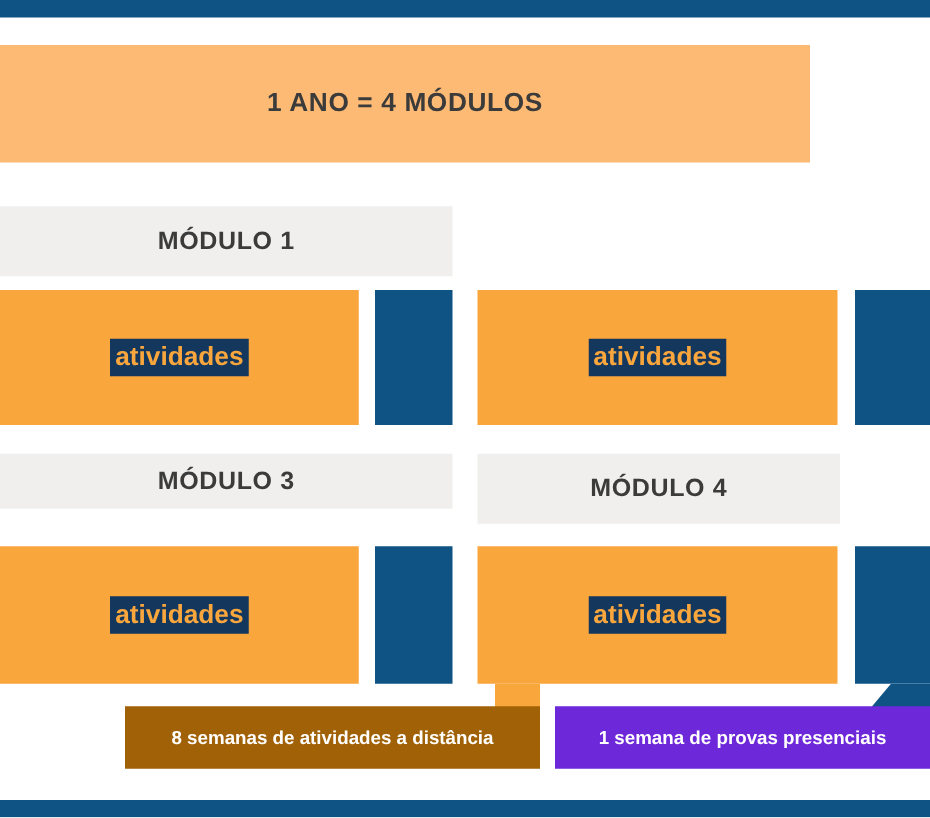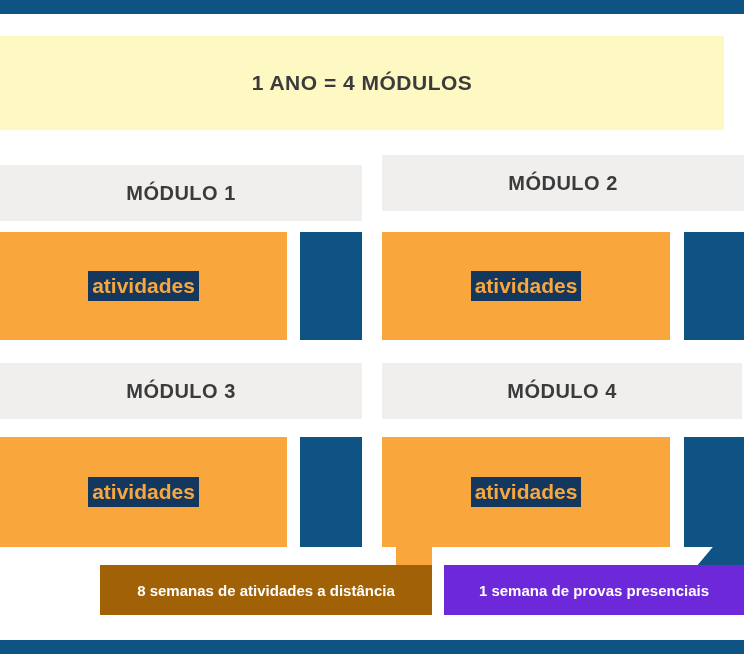--- a/index.html
+++ b/index.html
@@ -20,23 +20,23 @@
     background: #0F5384;
     left: 0;
     width: 744px;
     height: 14px;
   }
   .top-bar { top: 0; }
   .bottom-bar { top: 640px; }
   .title-band {
     left: 0;
     top: 36px;
-    width: 724px;
+    width: 648px;
     height: 94px;
-    background: #fef9c3;
+    background: #fdba74;
     display: flex;
     align-items: center;
     justify-content: center;
   }
   .title-text {
     font-size: 21px;
     font-weight: bold;
     color: #3B3B3B;
     letter-spacing: 0.5px;
   }
@@ -94,25 +94,25 @@
   }
   
   .m1-header { left: 0; top: 155px; width: 362px; height: 56px; margin-top: 10px; }
   .m1-orange { left: 0; top: 232px; width: 287px; height: 108px; }
   .m1-blue   { left: 300px; top: 232px; width: 62px; height: 108px; }
   
   .m2-header { left: 382px; top: 155px; width: 362px; height: 56px; }
   .m2-orange { left: 382px; top: 232px; width: 288px; height: 108px; }
   .m2-blue   { left: 684px; top: 232px; width: 60px; height: 108px; }
   
-  .m3-header { left: 0; top: 363px; width: 362px; height: 56px; }
+  .m3-header { left: 0; top: 363px; width: 362px; height: 44px; }
   .m3-orange { left: 0; top: 437px; width: 287px; height: 110px; }
   .m3-blue   { left: 300px; top: 437px; width: 62px; height: 110px; }
   
-  .m4-header { left: 382px; top: 363px; width: 360px; height: 56px; }
+  .m4-header { left: 382px; top: 363px; width: 290px; height: 56px; }
   .m4-orange { left: 382px; top: 437px; width: 288px; height: 110px; }
   .m4-blue   { left: 684px; top: 437px; width: 60px; height: 110px; }
   
   .legend-orange-box { left: 100px; top: 565px; width: 332px; height: 50px; }
   .legend-blue-box   { left: 444px; top: 565px; width: 300px; height: 50px; }
 </style>
 </head>
 <body>
 
 <div class="stage">
@@ -124,23 +124,20 @@
   </div>
 
   <div class="abs module-header m1-header">
     <span>MÓDULO 1</span>
   </div>
   <div class="abs orange-block m1-orange">
     <span class="activity-word">atividades</span>
   </div>
   <div class="abs blue-block m1-blue"></div>
 
-  <div class="abs module-header m2-header">
-    <span>MÓDULO 2</span>
-  </div>
   <div class="abs orange-block m2-orange">
     <span class="activity-word">atividades</span>
   </div>
   <div class="abs blue-block m2-blue"></div>
 
   <div class="abs module-header m3-header">
     <span>MÓDULO 3</span>
   </div>
   <div class="abs orange-block m3-orange">
     <span class="activity-word">atividades</span>

